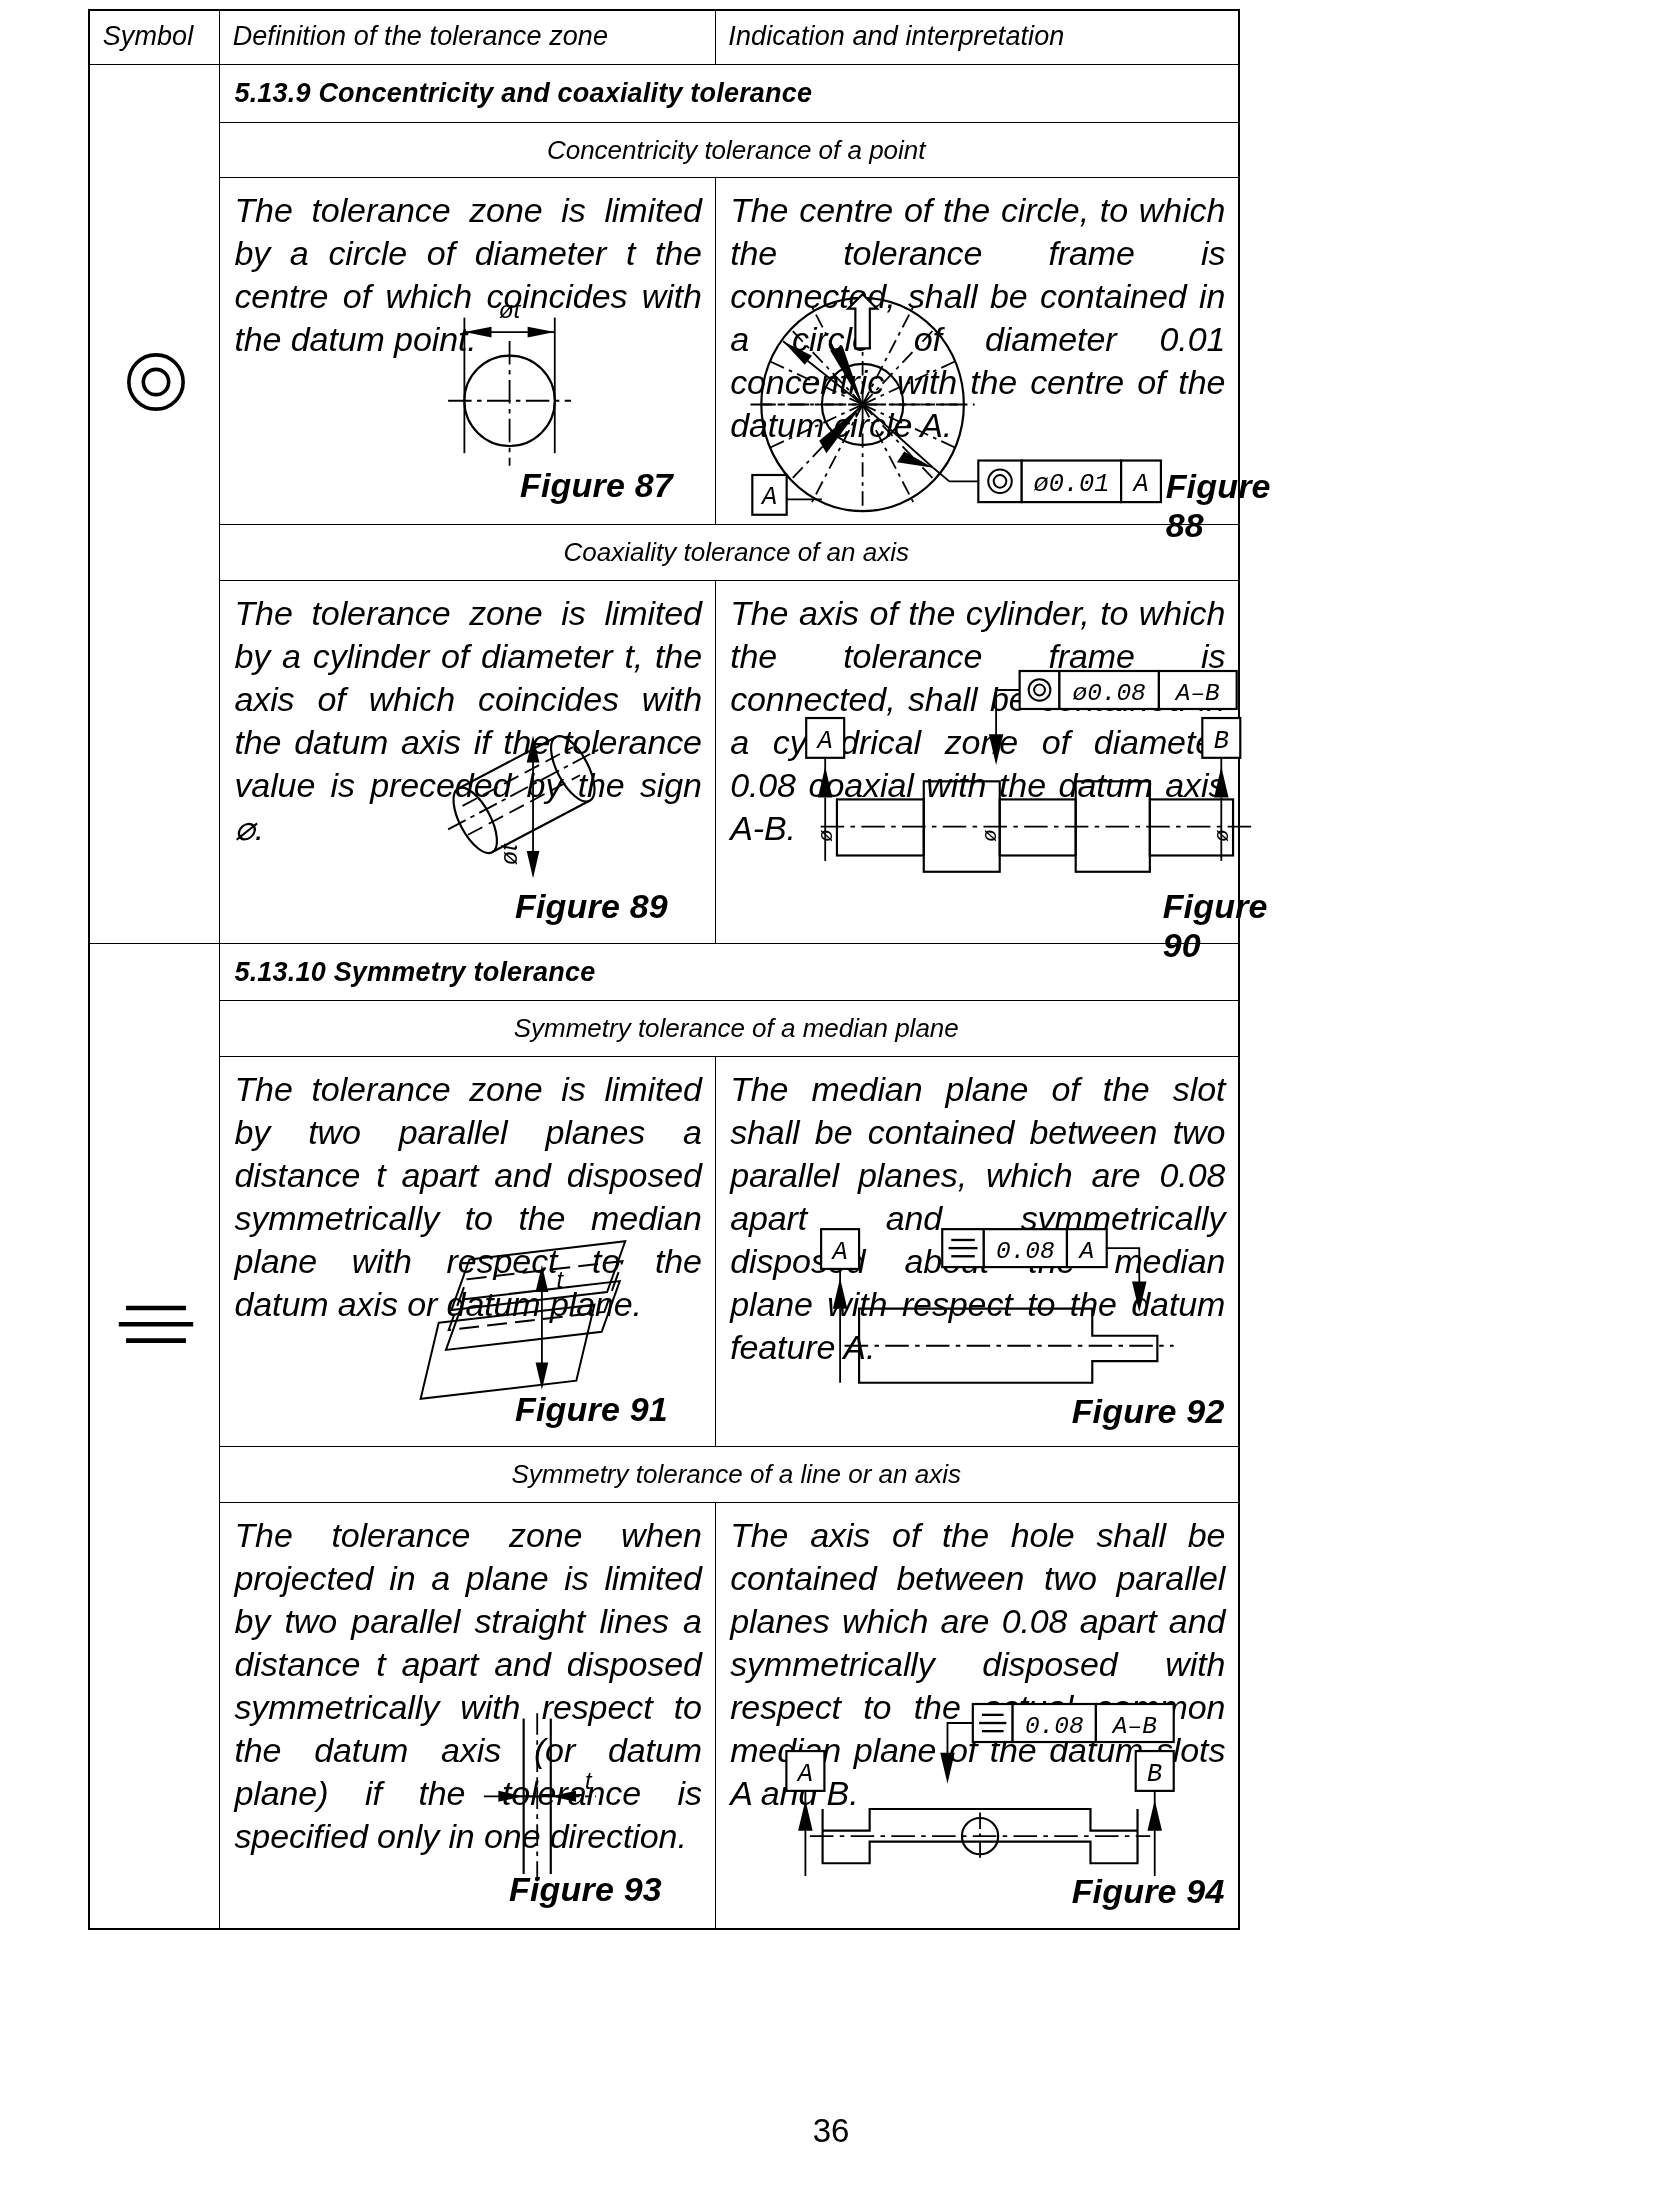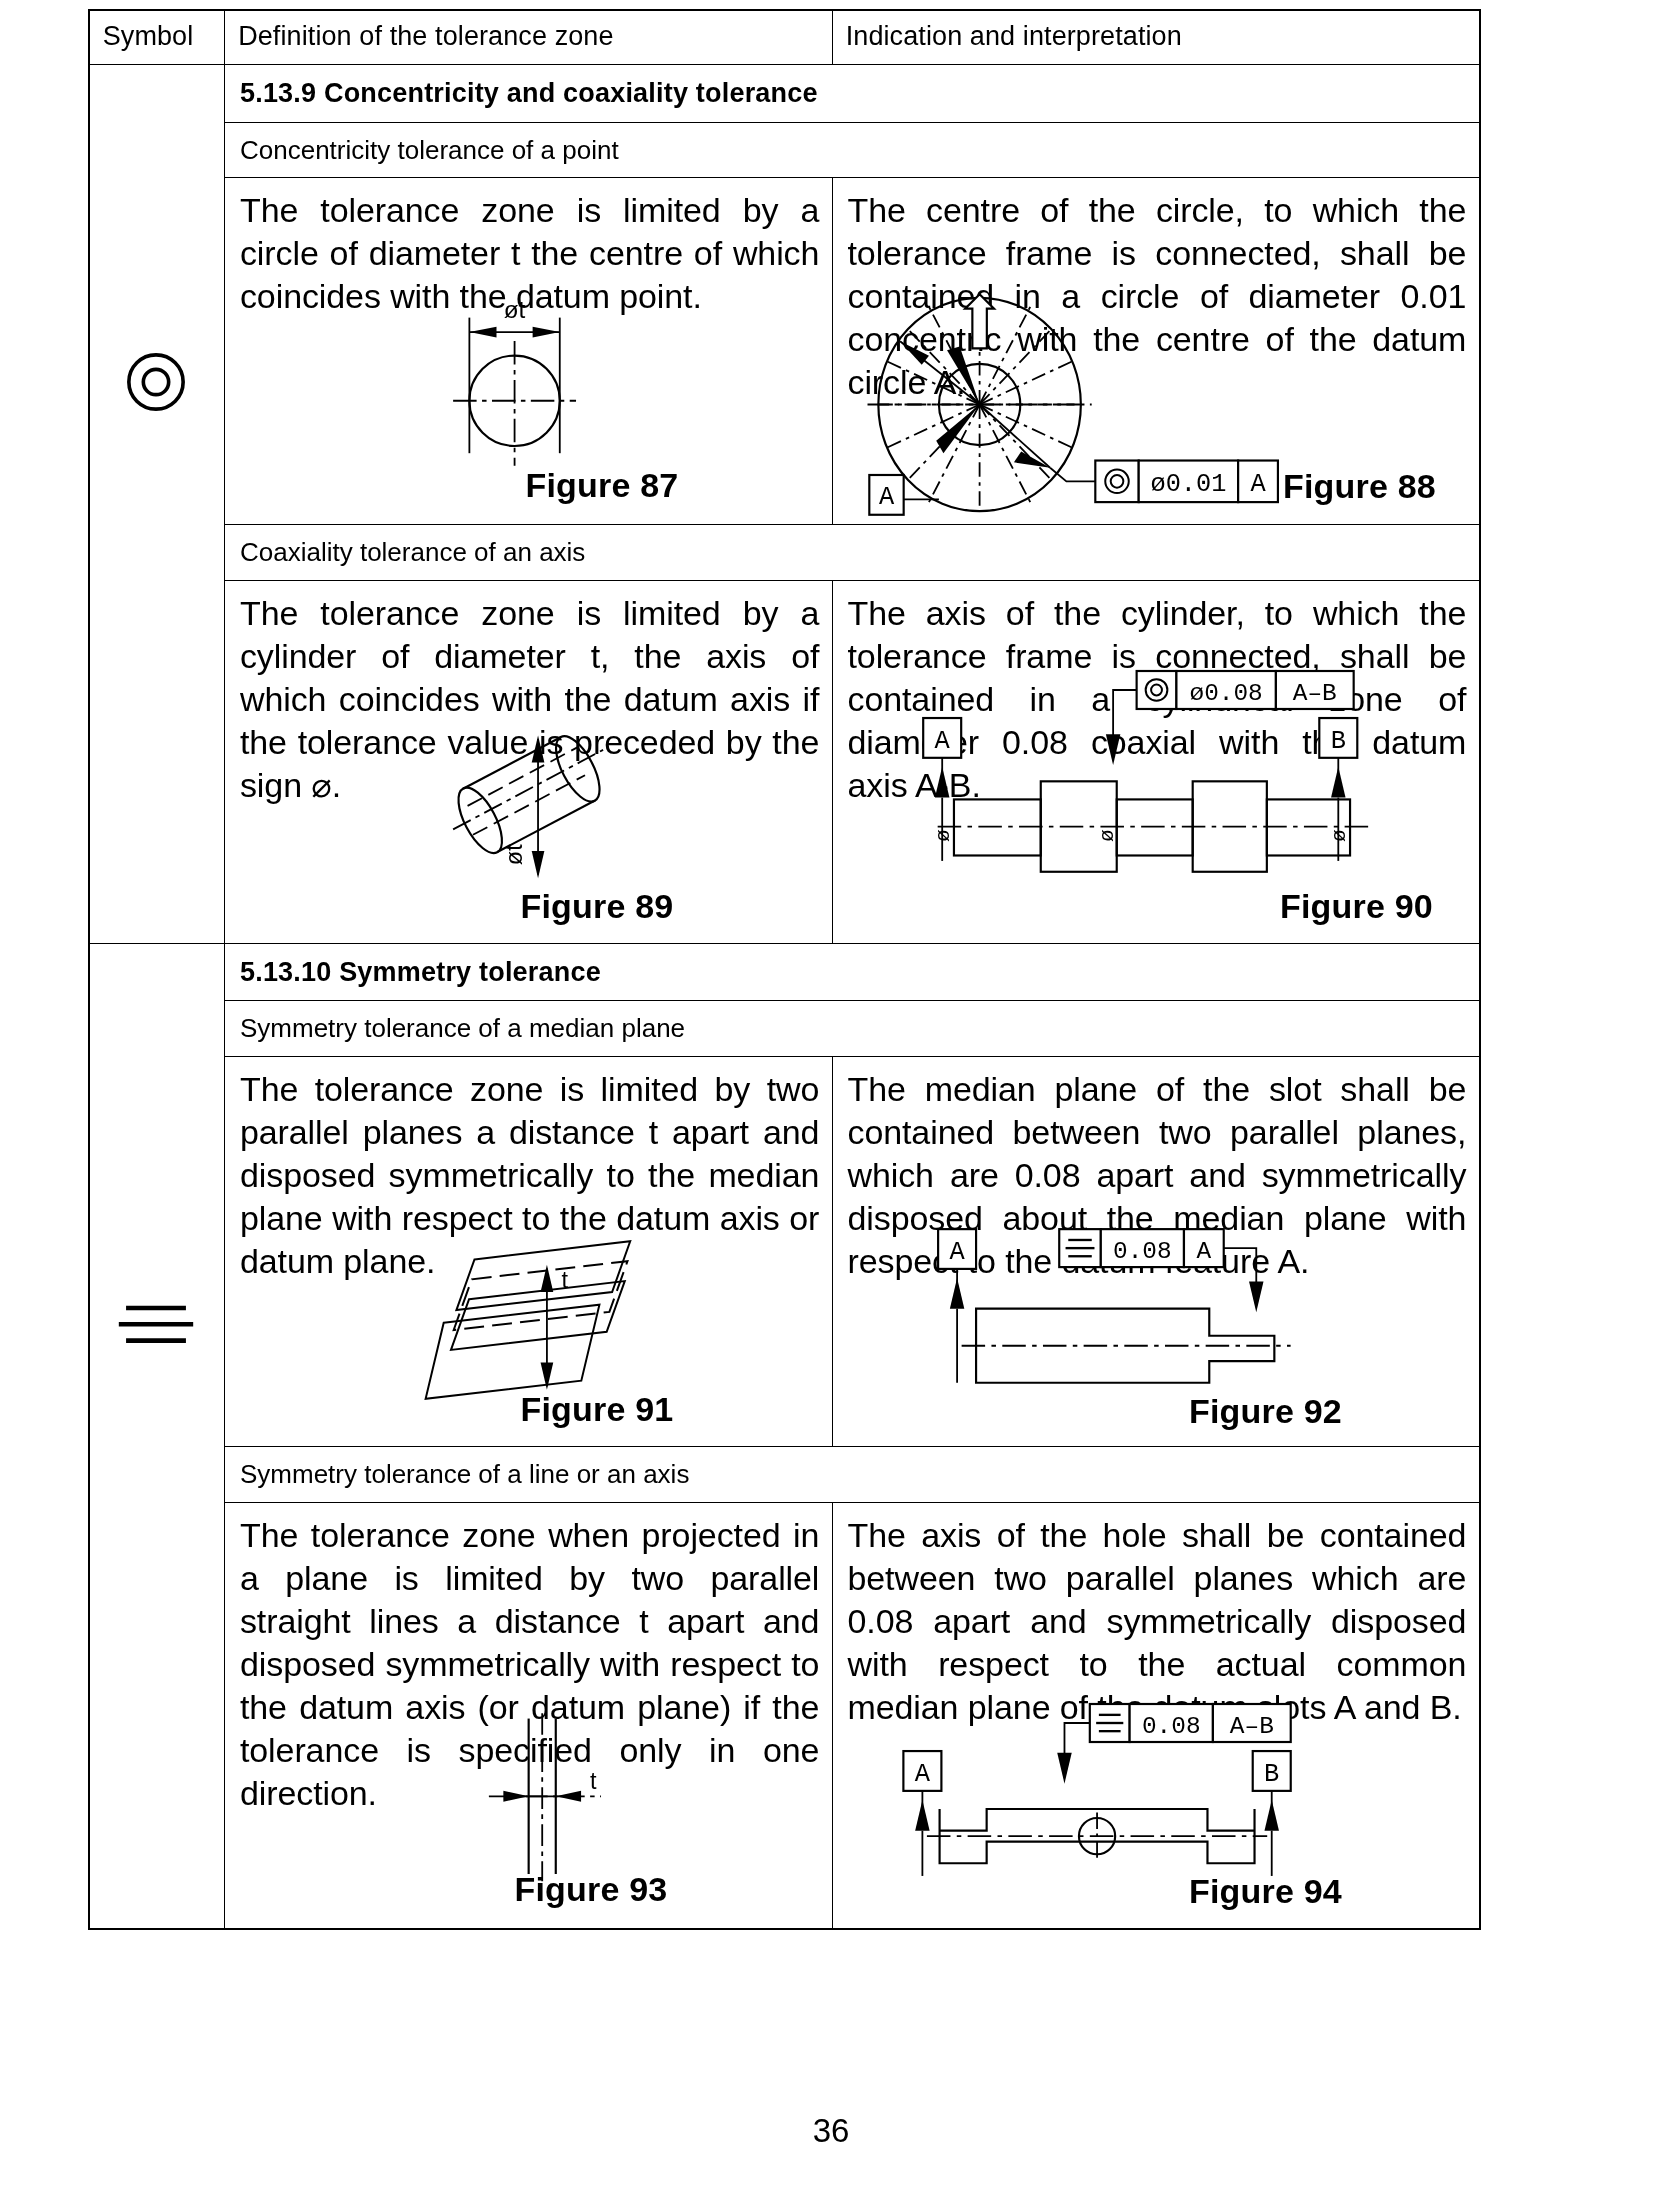--- a/index.html
+++ b/index.html
@@ -16,23 +16,24 @@
   }
   .page {
     position: absolute;
     left: 0; top: 0;
     width: 1662px; height: 2203px;
   }
   
   .tbl {
     position: absolute;
     left: 88px; top: 9px;
-    width: 1393px;
+    width: 1152px;
     border: 2.7px solid #000;
     border-collapse: collapse;
+    font-style: italic;
   }
   .tbl td {
     border: 1.8px solid #000;
     padding: 0;
     vertical-align: top;
   }
   .hdr-cell {
     font-size: 27px;
     padding: 11px 12.7px 12.7px 12.7px !important;
     line-height: 1.1;
@@ -44,20 +45,21 @@
 
   .sec-head {
     font-size: 27px;
     font-weight: bold;
     padding: 12.7px 0 12.7px 14.5px !important;
     letter-spacing: 0.2px;
   }
   .subhead {
     font-size: 26px;
     padding: 11.8px 0 11.8px 14.5px !important;
+    text-align: center;
   }
   .para {
     font-size: 34px;
     line-height: 1.265;
     text-align: justify;
     padding: 11px 12.7px 0 14.5px !important;
     hyphens: manual;
     letter-spacing: -0.1px;
   }
   .cellwrap { position: relative; }

